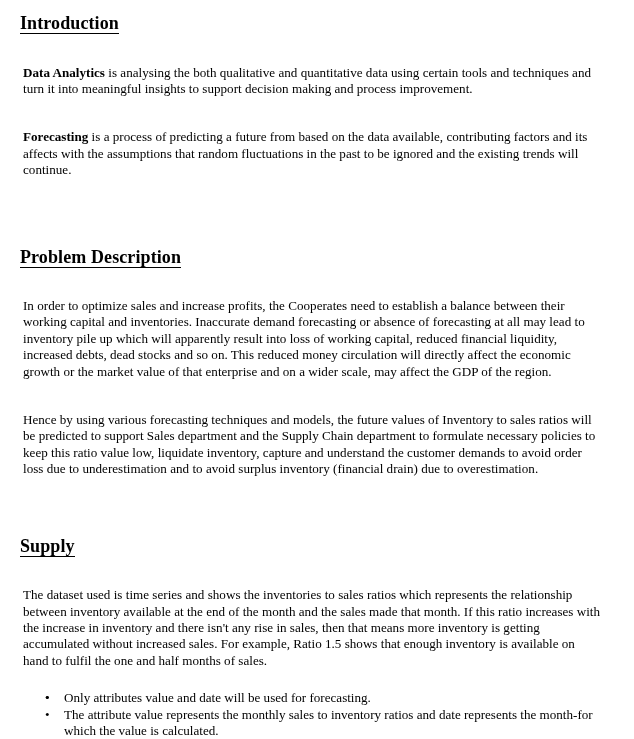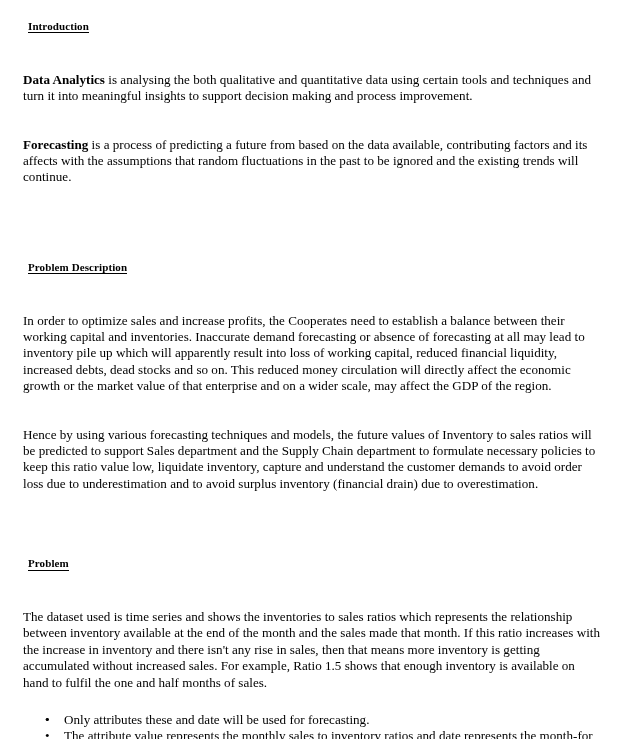--- a/index.html
+++ b/index.html
@@ -16,23 +16,23 @@
     -webkit-font-smoothing: none;
   }
   .page {
     width: 634px;
     height: 739px;
     box-sizing: border-box;
     padding: 4px 22px 0 12px;
     position: relative;
   }
   h2.section {
-    font-size: 11px;
+    font-size: 18px;
     font-weight: bold;
-    margin: 16px;
+    margin: 8px;
     padding: 0;
     line-height: 1.25;
     letter-spacing: 0.1px;
   }
   h2.section > span.ul {
     border-bottom: 1.6px solid #000;
     padding-bottom: 0px;
     display: inline-block;
     line-height: 1.12;
   }
@@ -95,30 +95,30 @@
   <h2 class="section"><span class="ul">Problem Description</span></h2>
   <div class="sp-after-h"></div>
 
   <p class="body">In order to optimize sales and increase profits, the Cooperates need to establish a balance between their working capital and inventories. Inaccurate demand forecasting or absence of forecasting at all may lead to inventory pile up which will apparently result into loss of working capital, reduced financial liquidity, increased debts, dead stocks and so on. This reduced money circulation will directly affect the economic growth or the market value of that enterprise and on a wider scale, may affect the GDP of the region.</p>
   <div class="sp-para"></div>
 
   <p class="body">Hence by using various forecasting techniques and models, the future values of Inventory to sales ratios will be predicted to support Sales department and the Supply Chain department to formulate necessary policies to keep this ratio value low, liquidate inventory, capture and understand the customer demands to avoid order loss due to underestimation and to avoid surplus inventory (financial drain) due to overestimation.</p>
 
   <div class="sp-block-lg"></div>
 
-  <h2 class="section"><span class="ul">Problem</span></h2>
+  <h2 class="section"><span class="ul">Supply</span></h2>
   <div class="sp-after-h"></div>
 
   <p class="body">The dataset used is time series and shows the inventories to sales ratios which represents the relationship between inventory available at the end of the month and the sales made that month. If this ratio increases with the increase in inventory and there isn't any rise in sales, then that means more inventory is getting accumulated without increased sales. For example, Ratio 1.5 shows that enough inventory is available on hand to fulfil the one and half months of sales.</p>
   <div class="sp-para"></div>
 
 
   <ul class="bullets">
     <li><span class="dot">•</span></li>
-    <li><span class="dot">•</span><span>Only attributes these and date will be used for forecasting.</span></li>
+    <li><span class="dot">•</span><span>Only attributes value and date will be used for forecasting.</span></li>
     <li><span class="dot">•</span><span>The attribute value represents the monthly sales to inventory ratios and date represents the month-for which the value is calculated.</span></li>
     <li><span class="dot">•</span></li>
   </ul>
 
   <div class="sp-para"></div>
 
 
   <div class="sp-link"></div>
 
   <p class="body"><a class="link" href="#" style="color: rgb(20, 20, 210);">https://www.kaggle.com/census/total-business-inventories-and-sales-data</a></p>

